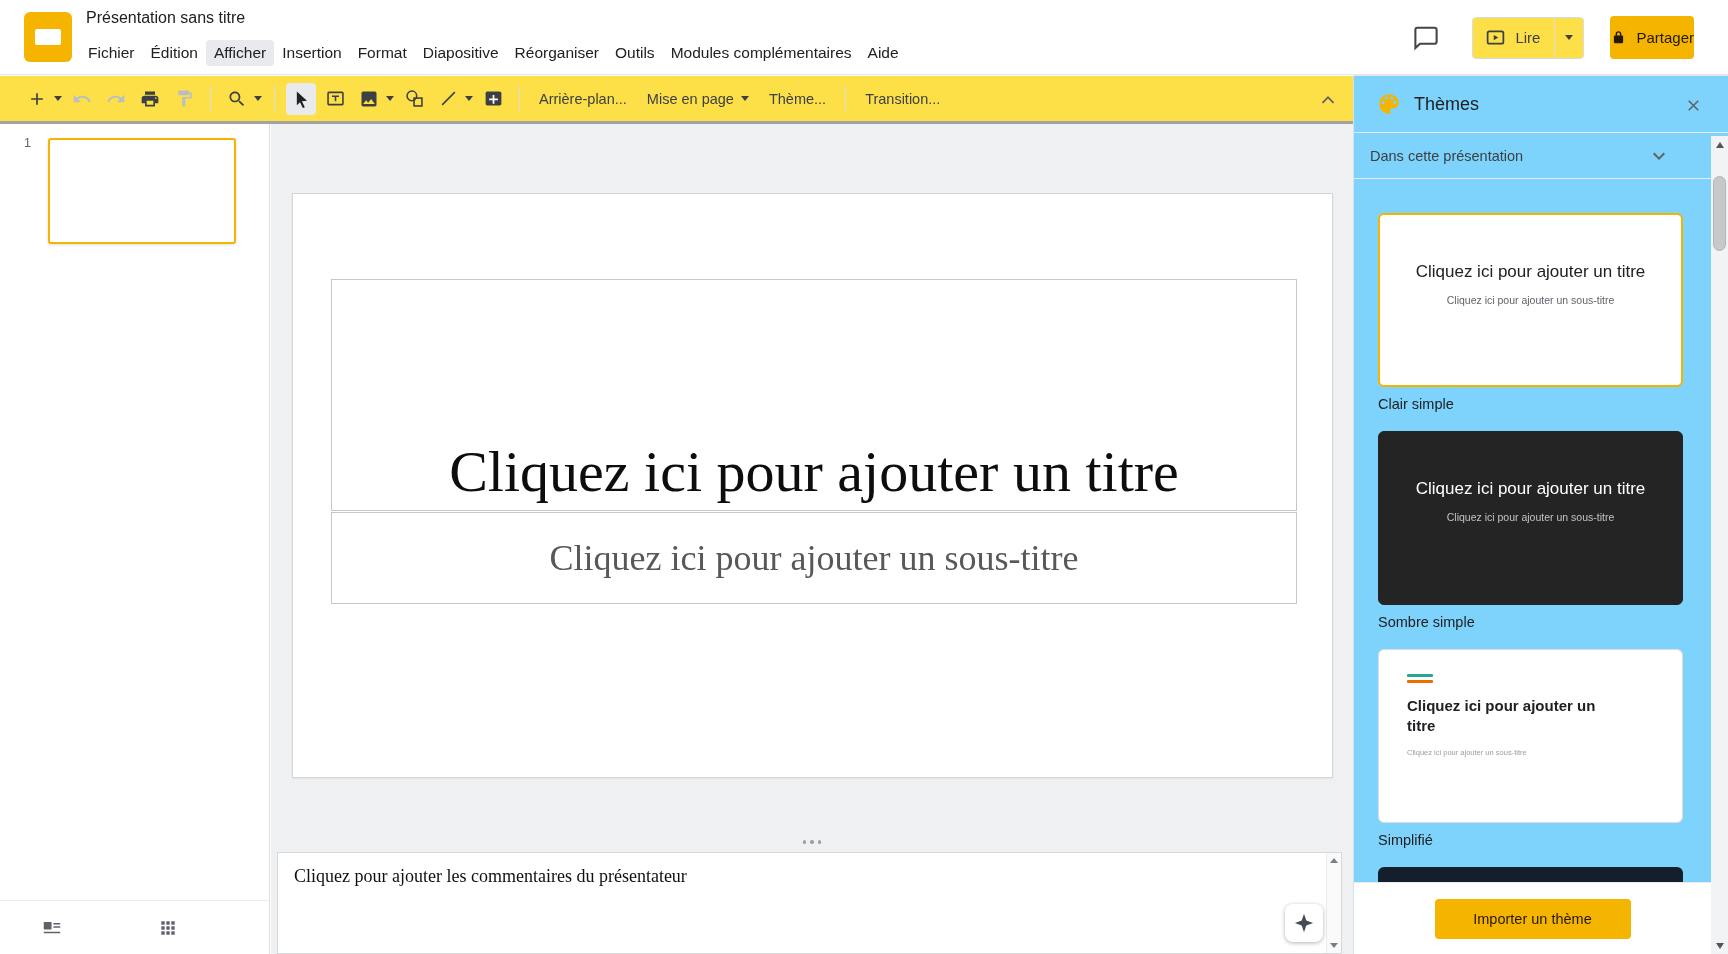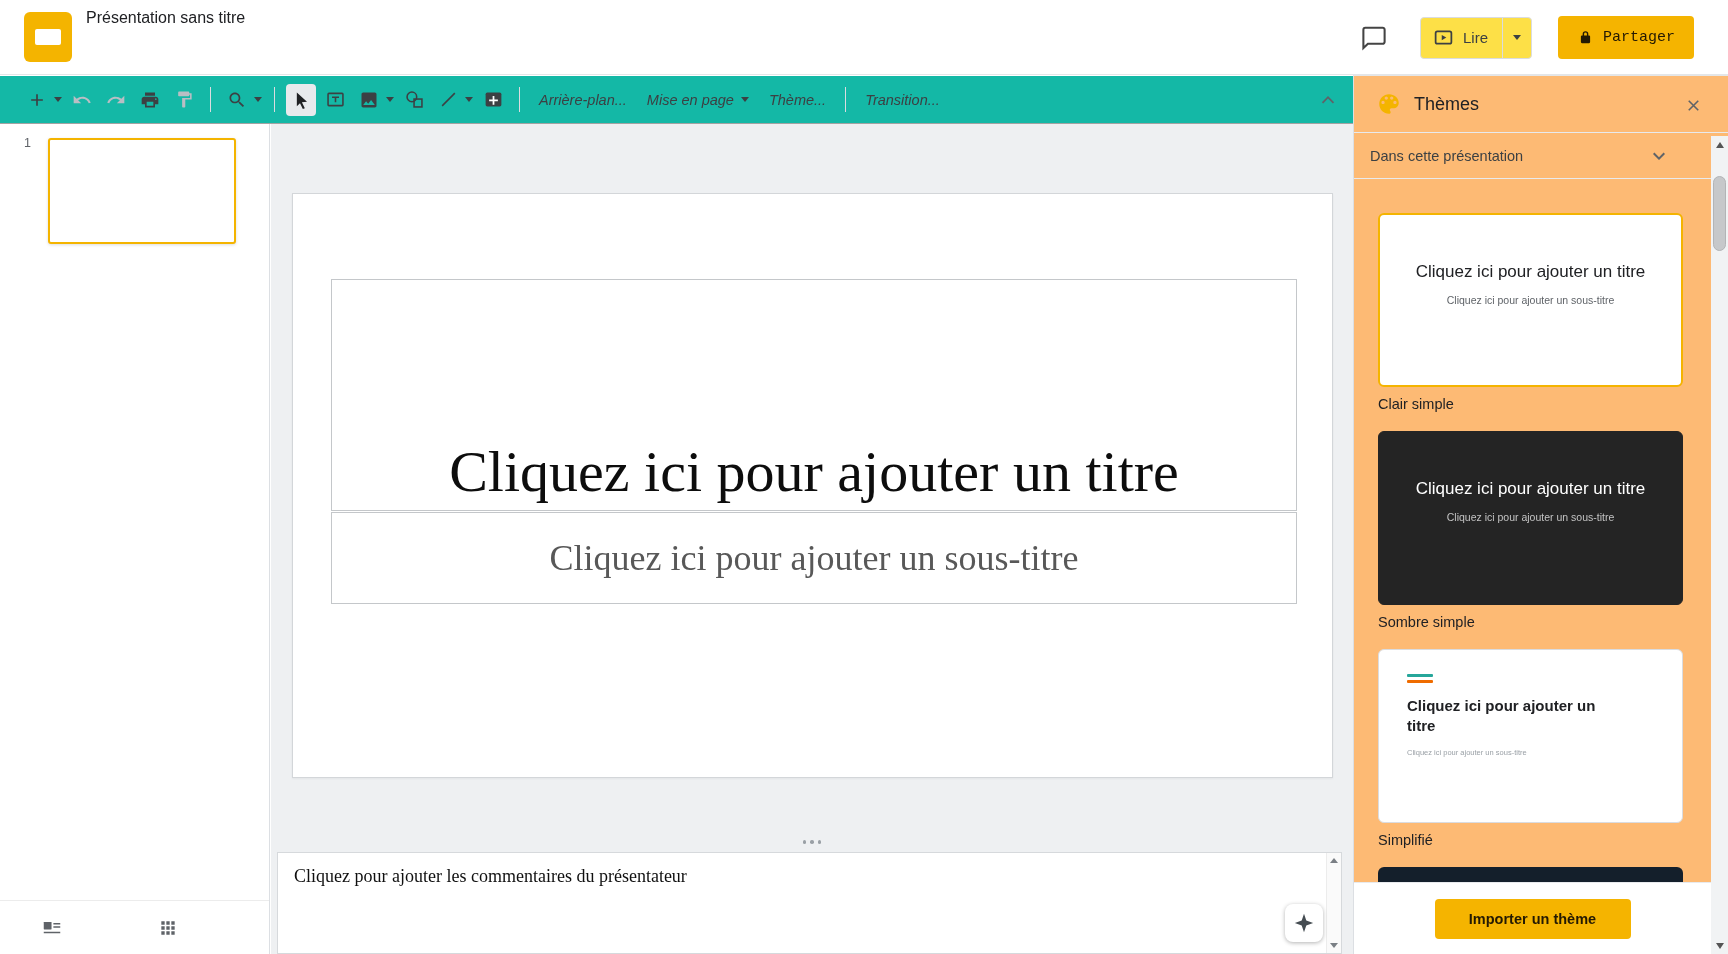--- a/index.html
+++ b/index.html
@@ -20,27 +20,27 @@
   .hdr-right { position:absolute; right:0; top:0; height:75px; display:flex; align-items:center; }
   .icon-plain { width:40px; height:40px; display:flex; align-items:center; justify-content:center; border-radius:50%; }
   .lire-btn { display:flex; align-items:center; height:42px; border:1px solid #dadce0; border-radius:4px;
     margin-left:26px; background:#fde047; overflow:hidden; }
   .lire-main { display:flex; align-items:center; gap:9px; padding:0 14px 0 12px; height:100%; }
   .lire-label { font-size:15px; color:#3c4043; }
   .lire-split { width:1px; height:100%; background:#dadce0; }
   .lire-caret { width:28px; height:100%; display:flex; align-items:center; justify-content:center; }
   .caret-down { width:0; height:0; border-left:4.5px solid transparent; border-right:4.5px solid transparent;
     border-top:5px solid #3c4043; }
-  .share-btn { display:flex; align-items:center; gap:9px; height:43px; padding:0 19px;
-    background:#F5B400; border-radius:4px; margin-left:26px; margin-right:34px;font-family:Liberation Mono, monospace; }
+  .share-btn { display:flex; align-items:center; gap:9px; height:43px; padding:0 0;
+    background:#F5B400; border-radius:4px; margin-left:26px; margin-right:34px; }
   .share-label { font-size:15px; font-weight:500; color:#241a03; }
 
   
-  #toolbar { position:absolute; left:0; top:76px; width:1353px; height:48px; background:#14b8a6;
-    border-bottom:1px solid #a3a3a3; display:flex; align-items:center; padding-left:20px;font-style:italic; }
+  #toolbar { position:absolute; left:0; top:76px; width:1353px; height:48px; background:#fde047;
+    border-bottom:3px solid #a3a3a3; display:flex; align-items:center; padding-left:20px; }
   .tb-btn { height:32px; min-width:30px; padding:0 3px; display:flex; align-items:center; justify-content:center;
     border-radius:4px; margin:0 2px; }
   .tb-btn.selected { background:#E8EAED; }
   .tb-caret { width:14px; height:32px; display:flex; align-items:center; justify-content:center; margin-left:-3px; }
   .tb-sep { width:1px; height:25px; background:#dadce0; margin:0 9px; }
   .tb-text { font-size:14.5px; color:#3c4043; padding:0 10px; height:32px; display:flex; align-items:center; gap:7px;
     border-radius:4px; white-space:nowrap; }
   .tb-collapse { position:absolute; right:12px; top:12px; width:26px; height:26px;
     display:flex; align-items:center; justify-content:center; }
 
@@ -75,21 +75,21 @@
     font-size:18px; color:#101010; }
   .notes-scroll { position:absolute; right:0; top:0; bottom:0; width:15px; background:#fafafa; border-left:1px solid #ececec; }
   .arr-up { width:0; height:0; border-left:4px solid transparent; border-right:4px solid transparent;
     border-bottom:5px solid #7a7f85; margin:5px auto 0; }
   .arr-dn { width:0; height:0; border-left:4px solid transparent; border-right:4px solid transparent;
     border-top:5px solid #7a7f85; margin:0 auto; position:absolute; bottom:5px; left:3px; }
   .explore-btn { position:absolute; left:1014px; top:780px; width:38px; height:38px; background:#fff;
     border-radius:8px; box-shadow:0 1px 4px rgba(0,0,0,.3); display:flex; align-items:center; justify-content:center; z-index:3; }
 
   
-  #panel { position:absolute; left:1353px; top:75px; right:0; bottom:0; background:#fdba74;
+  #panel { position:absolute; left:1353px; top:75px; right:0; bottom:0; background:#7dd3fc;
     border-left:1px solid #dcdfe3; border-top:1px solid #e4e6e8; }
   .panel-hdr { position:absolute; left:0; right:0; top:0; height:57px; border-bottom:1px solid #e8eaed;
     display:flex; align-items:center; padding-left:22px; }
   .panel-title { font-size:18px; color:#202124; margin-left:12px; }
   .panel-close { position:absolute; right:22px; top:16px; width:26px; height:26px;
     display:flex; align-items:center; justify-content:center; }
   .panel-section { position:absolute; left:0; right:17px; top:57px; height:46px; border-bottom:1px solid #e8eaed;
     display:flex; align-items:center; padding-left:16px; }
   .section-label { font-size:14.5px; color:#3c4043; }
   .section-caret { position:absolute; right:40px; top:11px; }
@@ -110,38 +110,50 @@
   .simp-dashes { position:absolute; left:28px; top:24px; }
   .dash { width:26px; height:3px; border-radius:1px; }
   .dash.teal { background:#26a69a; margin-bottom:3px; }
   .dash.orange { background:#ef6c00; }
   .theme-card.simplified .tc-title { font-weight:bold; font-size:15px; padding:46px 0 0 28px; max-width:243px; line-height:1.3; }
   .theme-card.simplified .tc-sub { font-size:7.5px; color:#9aa0a6; margin:13px 0 0 28px; }
   .theme-card.partial { height:40px; background:#141f2b; border:none; border-radius:6px 6px 0 0; }
   .panel-import { position:absolute; left:0; right:17px; bottom:0; height:72px; background:#fff;
     border-top:1px solid #e8eaed; display:flex; align-items:center; justify-content:center; }
   .import-btn { width:196px; height:40px; background:#F5B400; border-radius:4px; border:none;
-    font-size:14.5px; font-weight:700; color:#241a03; display:flex; align-items:center; justify-content:center;
+    font-size:14.5px; font-weight:400; color:#241a03; display:flex; align-items:center; justify-content:center;
     font-family:inherit; }
   .panel-scrollbar { position:absolute; right:0; top:60px; bottom:0; width:17px; background:#f1f3f4; }
   .psb-up { position:absolute; top:0; left:0; width:17px; height:17px; display:flex; align-items:center; justify-content:center; }
   .psb-dn { position:absolute; bottom:0; left:0; width:17px; height:17px; display:flex; align-items:center; justify-content:center; }
   .psb-thumb { position:absolute; left:2px; top:40px; width:13px; height:75px; background:#c6c8ca;
     border:1px solid #b2b4b6; border-radius:7px; }
   .tri-up { width:0; height:0; border-left:4px solid transparent; border-right:4px solid transparent; border-bottom:6px solid #555; }
   .tri-dn { width:0; height:0; border-left:4px solid transparent; border-right:4px solid transparent; border-top:6px solid #555; }
 </style>
 </head>
 <body>
 
 <div id="header">
   <div class="logo">
       <div class="logo-inner"></div>
     </div>
   <div class="doc-title">Présentation sans titre</div>
+  <div class="menubar">
+    <span class="menu-item">Fichier</span>
+    <span class="menu-item">Édition</span>
+    <span class="menu-item active">Afficher</span>
+    <span class="menu-item">Insertion</span>
+    <span class="menu-item">Format</span>
+    <span class="menu-item">Diapositive</span>
+    <span class="menu-item">Réorganiser</span>
+    <span class="menu-item">Outils</span>
+    <span class="menu-item">Modules complémentaires</span>
+    <span class="menu-item">Aide</span>
+  </div>
   <div class="hdr-right">
     <div class="icon-plain">
       <svg width="26" height="26" viewBox="0 0 24 24">
           <path d="M20 2.5H4a1.8 1.8 0 0 0-1.8 1.8v17l4.2-4h13.6a1.8 1.8 0 0 0 1.8-1.8V4.3A1.8 1.8 0 0 0 20 2.5z" fill="none" stroke="#444" stroke-width="1.9"></path>
         </svg>
     </div>
     <div class="lire-btn">
       <div class="lire-main">
         <svg width="21" height="21" viewBox="0 0 24 24">
             <rect x="3" y="5" width="18" height="14" rx="2" fill="none" stroke="#3c4043" stroke-width="2"></rect>

